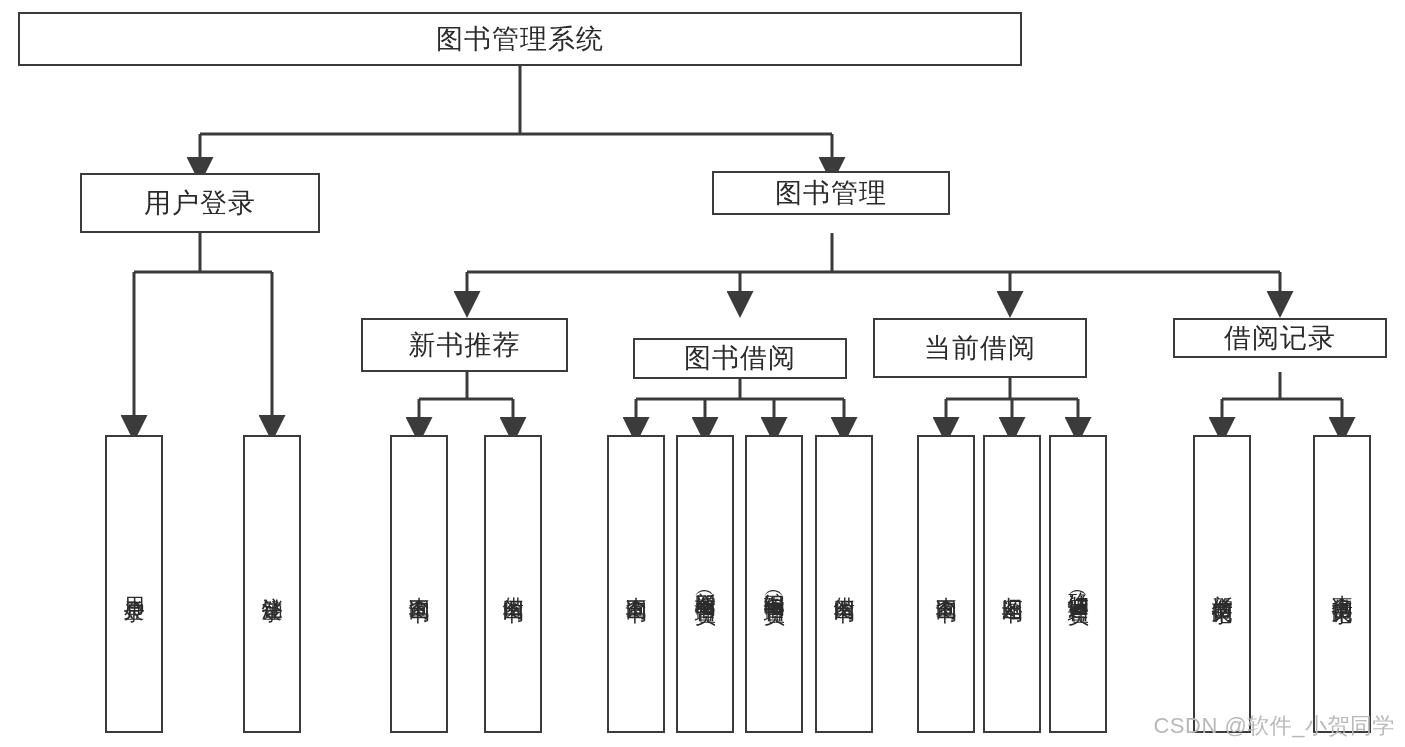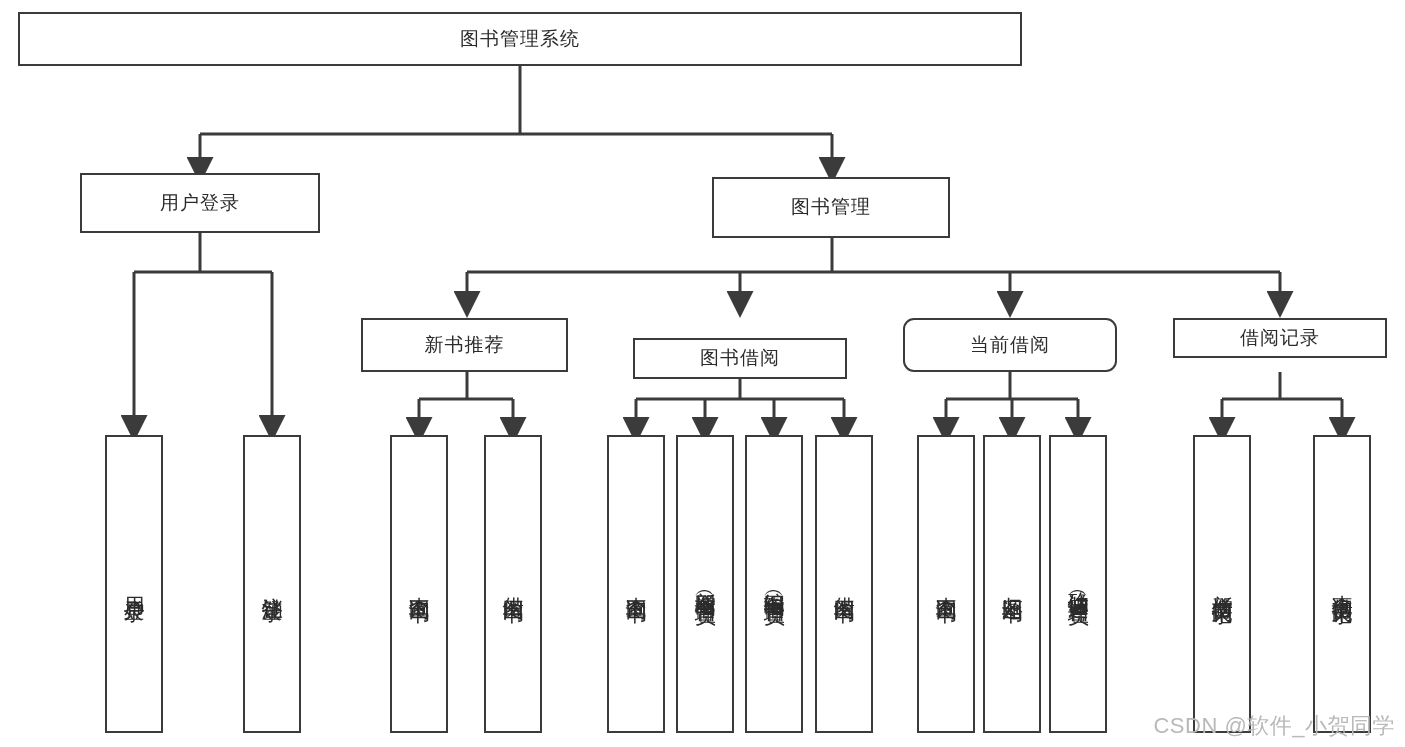--- a/index.html
+++ b/index.html
@@ -29,21 +29,21 @@
     position: absolute;
     box-sizing: border-box;
     background: #ffffff;
     border: 2px solid #3b3b3b;
     display: flex;
     align-items: center;
     justify-content: center;
     color: #2b2b2b;
   }
   .node.h {
-    font-size: 19px;
+    font-size: 27px;
     letter-spacing: 1px;
     line-height: 1.2;
   }
   .node.v {
     writing-mode: vertical-rl;
     text-orientation: upright;
     font-size: 21px;
     line-height: 1.35;
     letter-spacing: 2px;
     padding: 6px 0;
@@ -121,31 +121,31 @@
     </g>
   </svg>
 
   <div class="node h" style="left:18px; top:12px; width:1004px; height:54px;">
     <span>图书管理系统</span>
   </div>
 
   <div class="node h" style="left:80px; top:173px; width:240px; height:60px;">
     <span>用户登录</span>
   </div>
-  <div class="node h" style="left:712px; top:177px; width:238px; height:61px;align-items:center;">
+  <div class="node h" style="left:712px; top:171px; width:238px; height:44px;align-items:center;">
     <span>图书管理</span>
   </div>
 
   <div class="node h" style="left:361px; top:318px; width:207px; height:54px;">
     <span>新书推荐</span>
   </div>
   <div class="node h" style="left:633px; top:318px; width:214px; height:41px;margin-top:20px;">
     <span>图书借阅</span>
   </div>
-  <div class="node h" style="left:903px; top:318px; width:214px; height:54px;border-radius:11px;">
+  <div class="node h" style="left:873px; top:318px; width:214px; height:60px;">
     <span>当前借阅</span>
   </div>
   <div class="node h" style="left:1173px; top:318px; width:214px; height:40px;">
     <span>借阅记录</span>
   </div>
 
   <div class="node v" style="left:105px; top:435px; width:58px; height:298px;">
     <span class="vtext">用户登录</span>
   </div>
   <div class="node v" style="left:243px; top:435px; width:58px; height:298px;">

